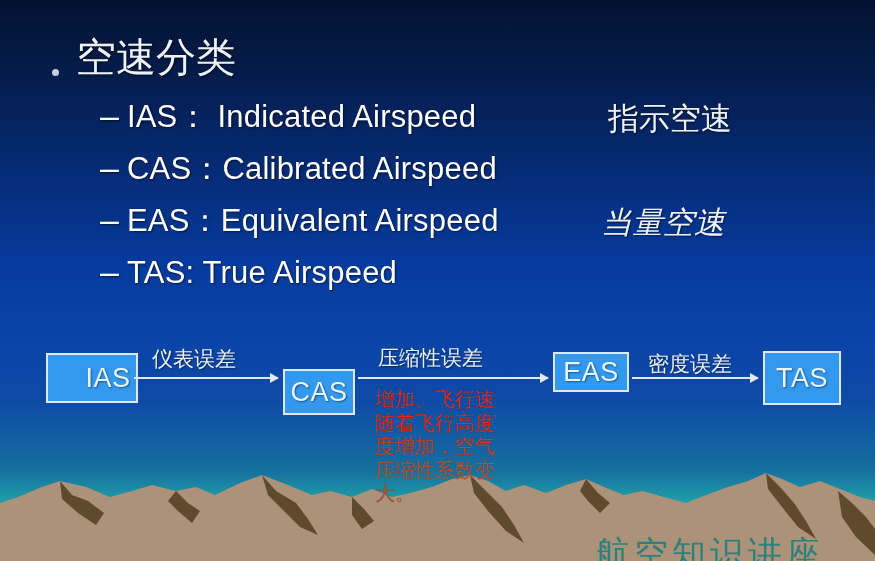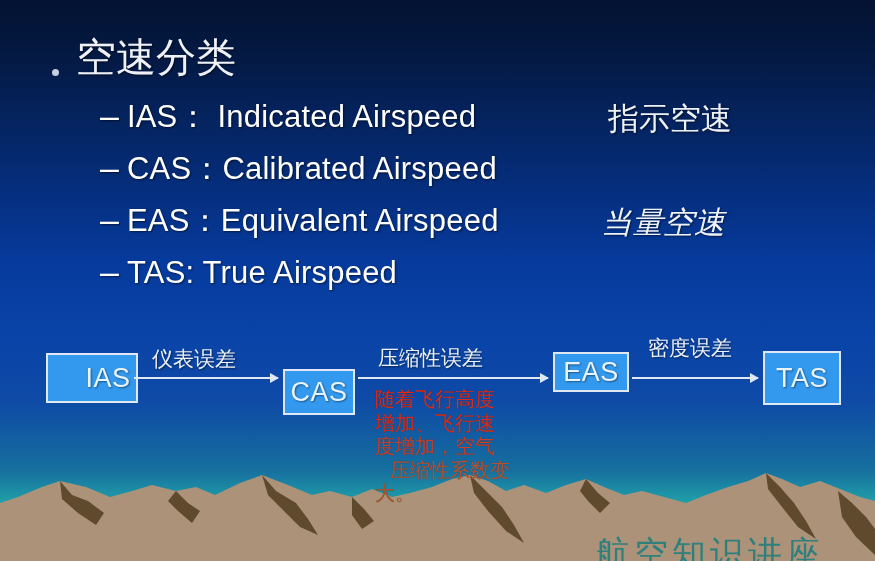--- a/index.html
+++ b/index.html
@@ -143,35 +143,35 @@
     position: absolute;
     font-family: Liberation Mono, monospace;
     color: #ecf1f8;
     font-size: 21px;
     white-space: nowrap;
     text-shadow: 1px 1px 2px rgba(0,0,0,.5);
   }
   .al-1a { left: 152px; top: 345px; }
   .al-1b { left: 152px; top: 377px; }
   .al-2  { left: 378px; top: 344px; }
-  .al-3  { left: 648px; top: 334px; }
+  .al-3  { left: 648px; top: 350px; }
 
   .rednote {
     position: absolute;
     left: 375px;
     top: 388px;
     width: 150px;
     font-family: "DejaVu Serif", "Liberation Serif", serif;
     font-size: 20px;
     line-height: 1.18;
     color: #e02a12;
     text-shadow: 0 0 1px rgba(0,0,0,.3);
   }
   .rednote .fade2 { color: #cf3e23; }
-  .rednote .fade3 { color: #b9512f; text-align: center; }
+  .rednote .fade3 { color: #b9512f; }
   .rednote .fade4 { color: #a6542f; }
 
   .bottomtext {
     position: absolute;
     left: 596px;
     top: 531px;
     font-family: "DejaVu Serif", "Liberation Serif", serif;
     font-size: 34px;
     letter-spacing: 4px;
     color: #1a7d7d;
@@ -230,20 +230,20 @@
 
   <div class="arrow a1"></div>
   <div class="arrow a2"></div>
   <div class="arrow a3"></div>
 
   <div class="arrowlabel al-1a">仪表误差</div>
   <div class="arrowlabel al-2">压缩性误差</div>
   <div class="arrowlabel al-3">密度误差</div>
 
   <div class="rednote">
+    <div>增加、飞行速</div>
     <div>随着飞行高度</div>
-    <div>增加、飞行速</div>
     <div class="fade2">度增加，空气</div>
     <div class="fade3">压缩性系数变</div>
     <div class="fade4">大。</div>
   </div>
 
 </div>
 
 </body></html>

